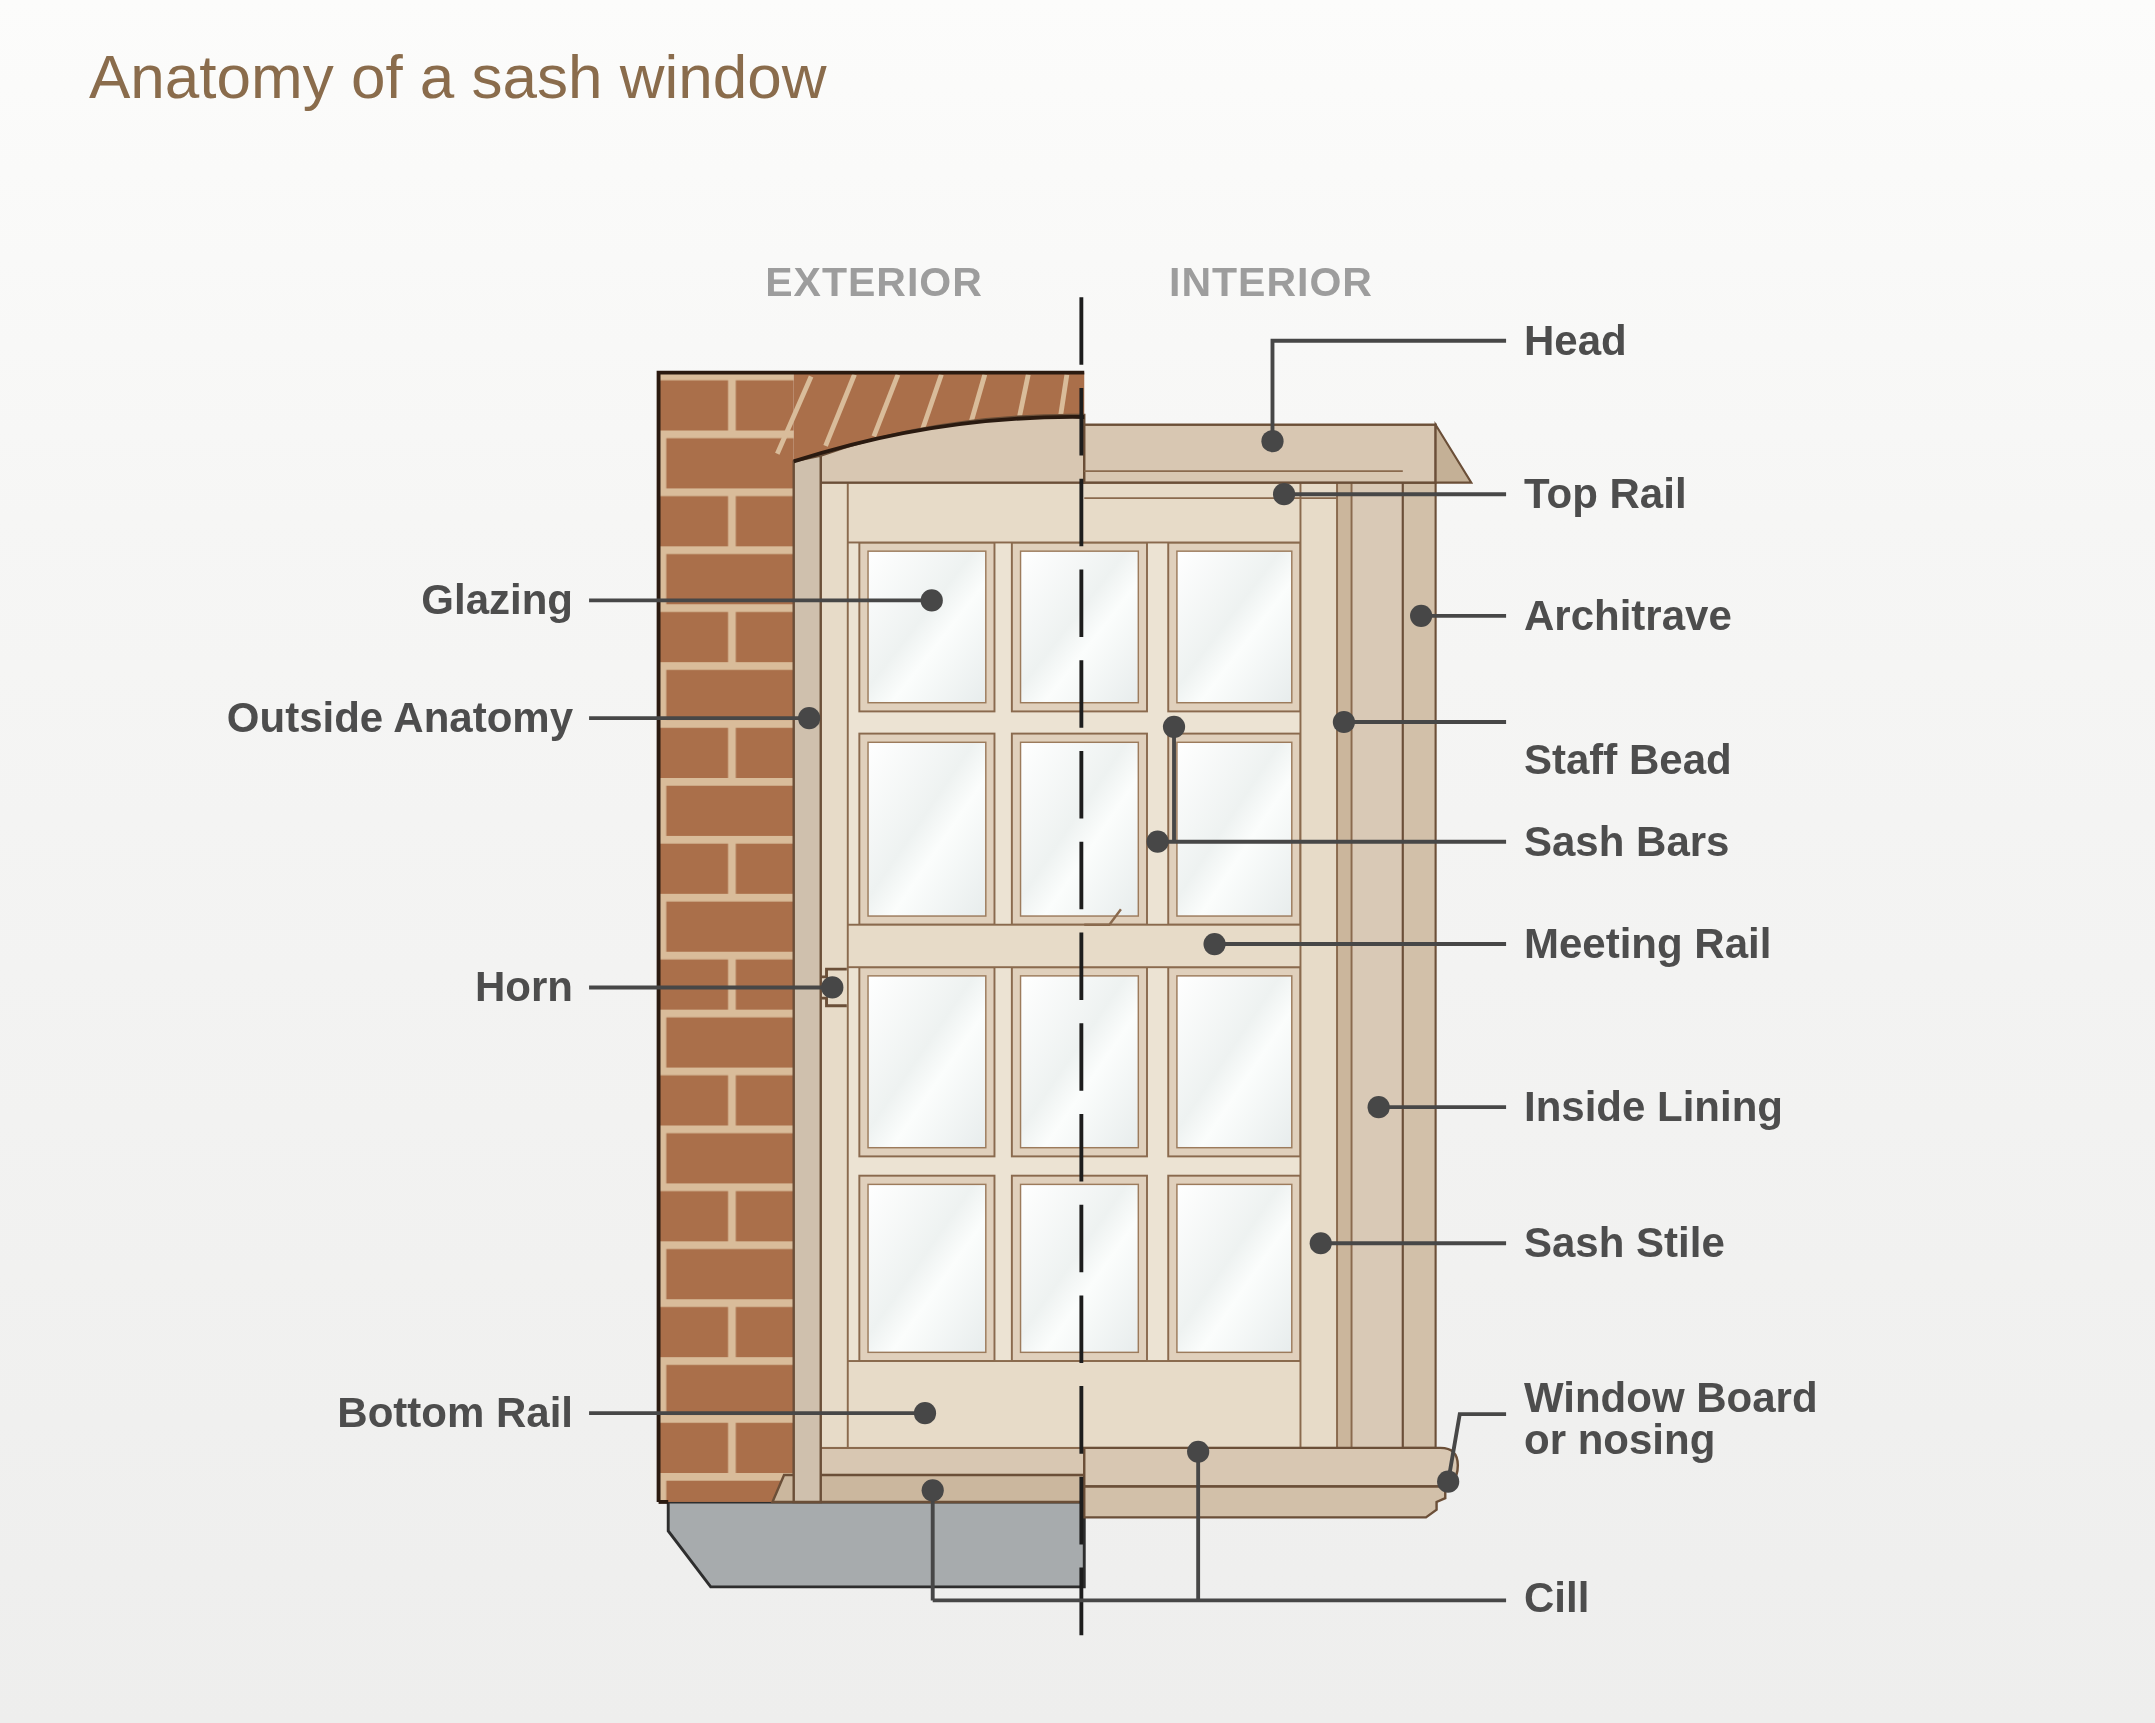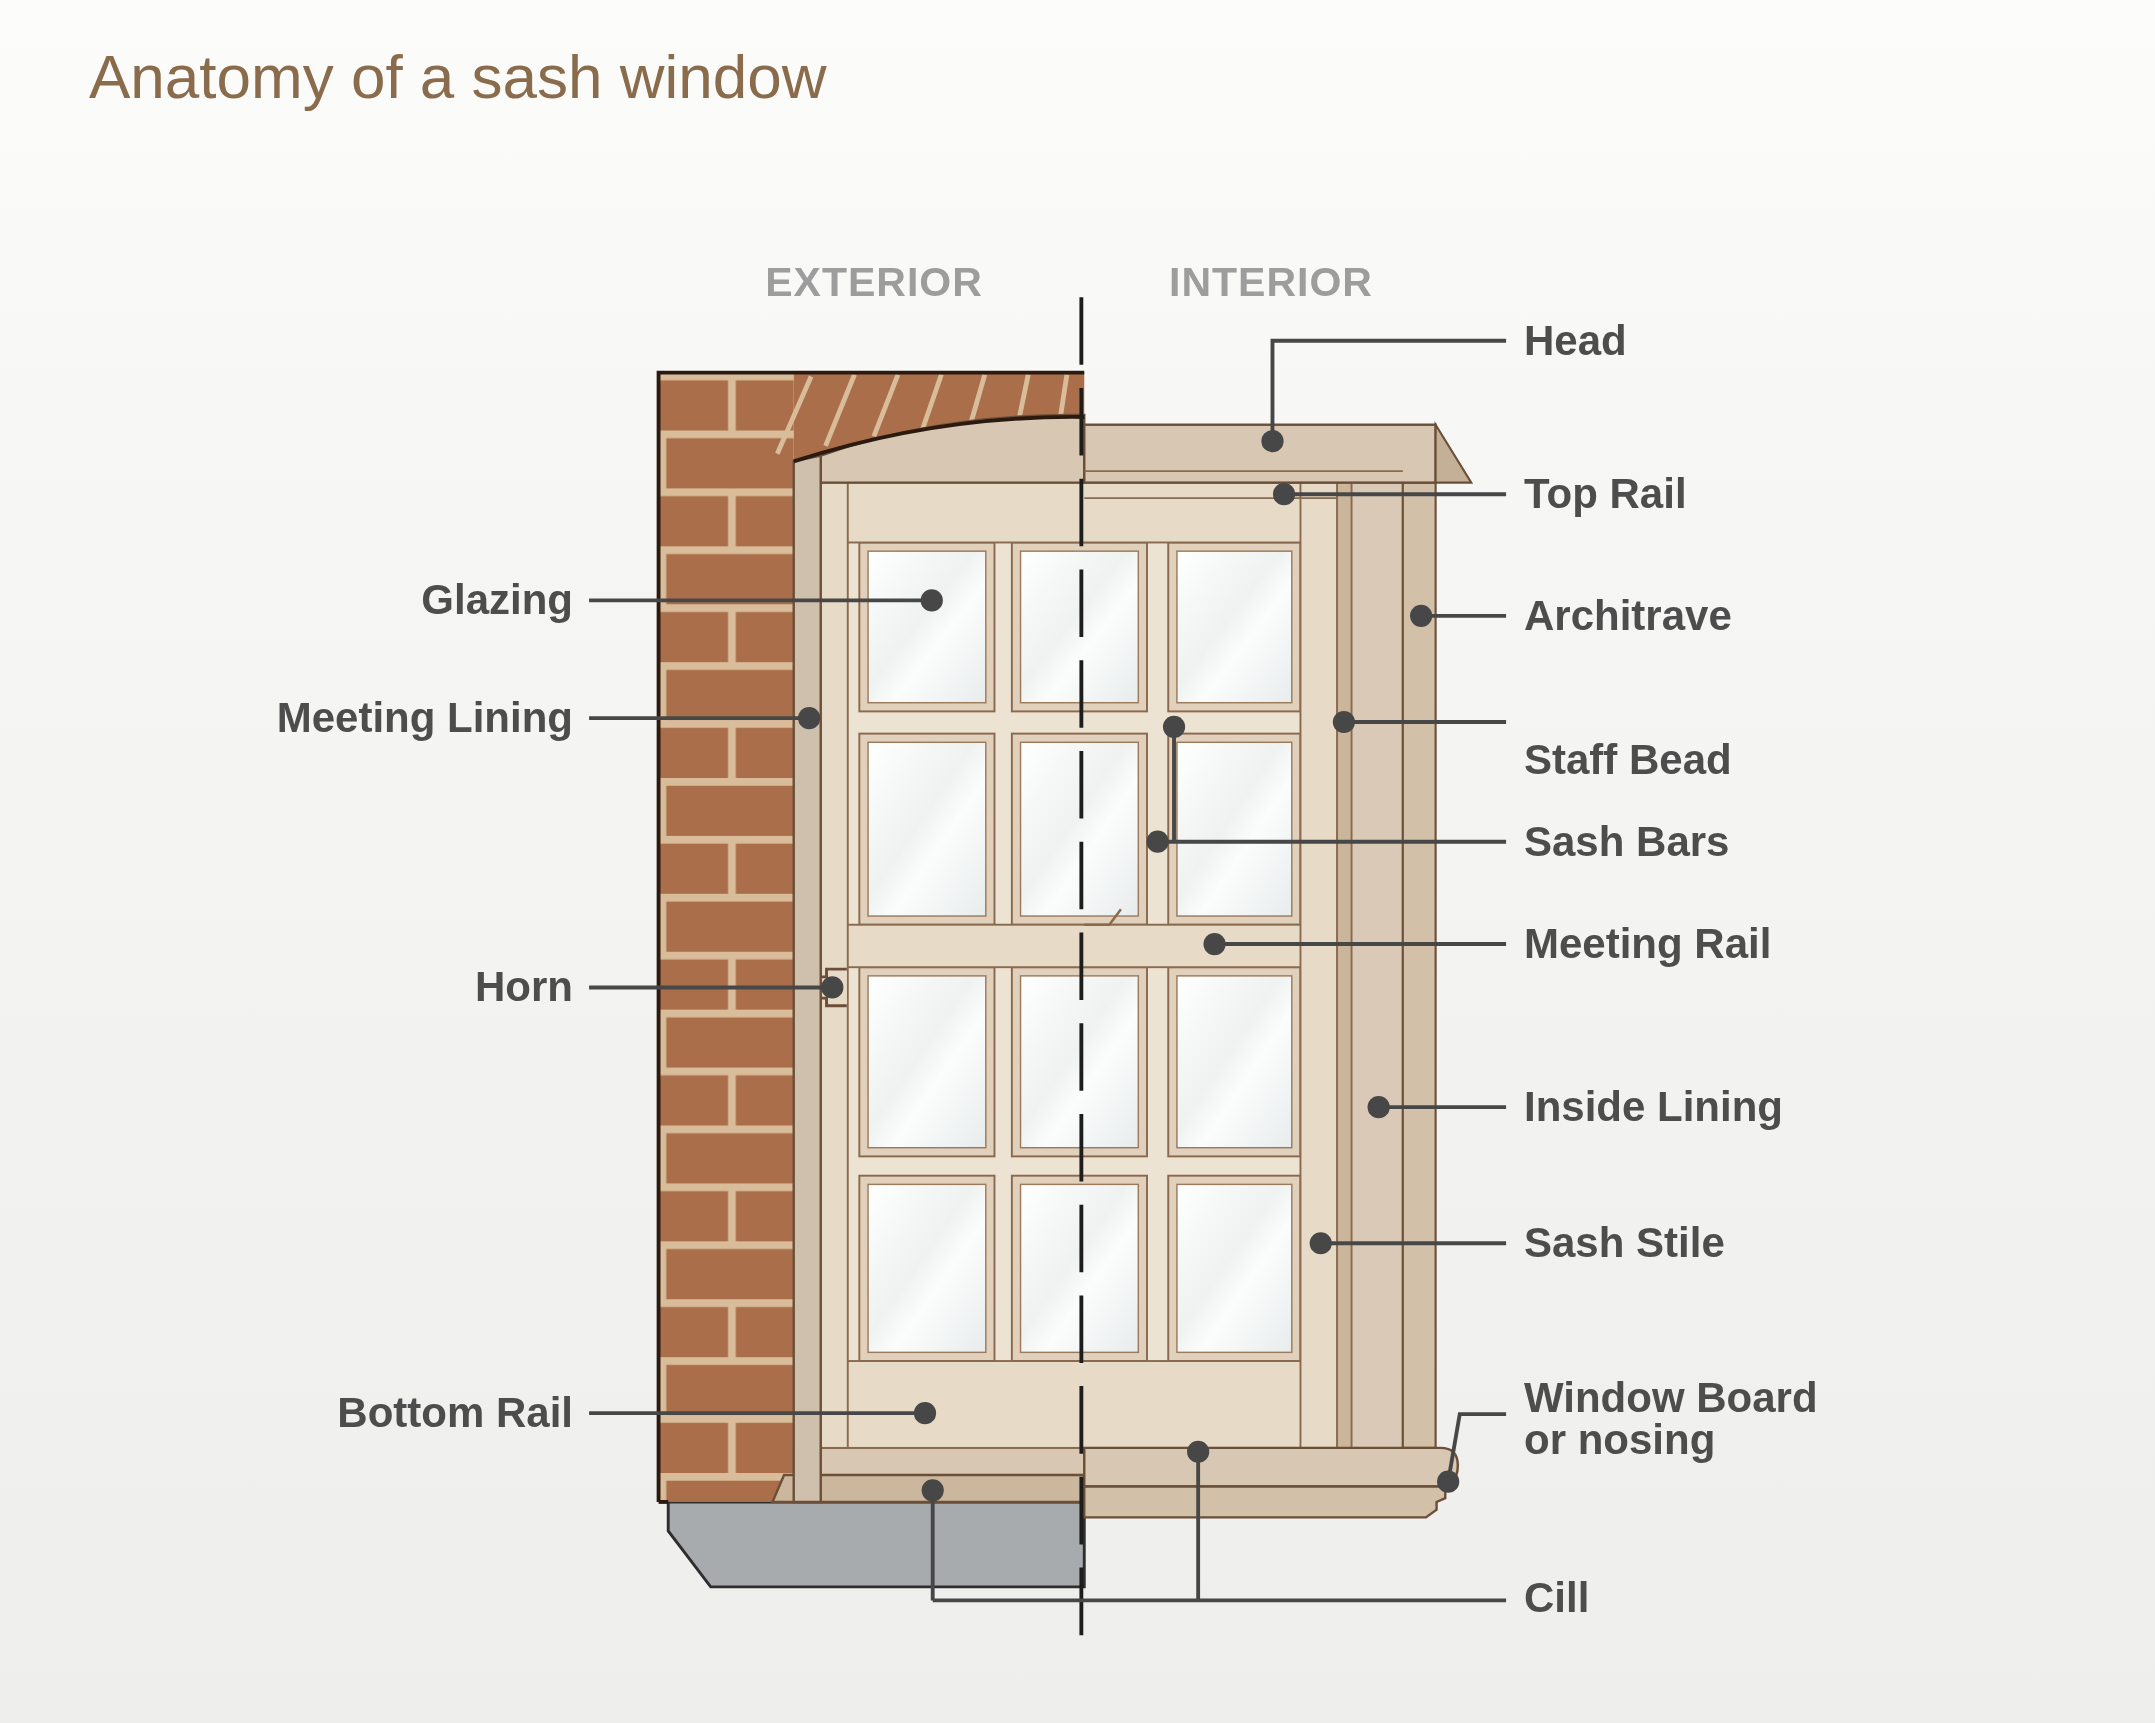--- a/index.html
+++ b/index.html
@@ -205,21 +205,21 @@
       <circle cx="1241" cy="1504" r="11.5"></circle>
     </g>
   </svg>
 
   <div class="title">Anatomy of a sash window</div>
 
   <div class="section-label exterior">EXTERIOR</div>
   <div class="section-label interior">INTERIOR</div>
 
   <div class="part-label left" style="top:579px;">Glazing</div>
-  <div class="part-label left" style="top:697px;">Meeting Lining</div>
+  <div class="part-label left" style="top:697px;">Outside Anatomy</div>
   <div class="part-label left" style="top:966px;margin-left:32px;">Horn</div>
   <div class="part-label left" style="top:1392px;">Bottom Rail</div>
 
   <div class="part-label right" style="top:320px;">Head</div>
   <div class="part-label right" style="top:473px;">Top Rail</div>
   <div class="part-label right" style="top:595px;">Architrave</div>
   <div class="part-label right" style="top:739px;">Staff Bead</div>
   <div class="part-label right" style="top:821px;">Sash Bars</div>
   <div class="part-label right" style="top:923px;">Meeting Rail</div>
   <div class="part-label right" style="top:1086px;">Inside Lining</div>

